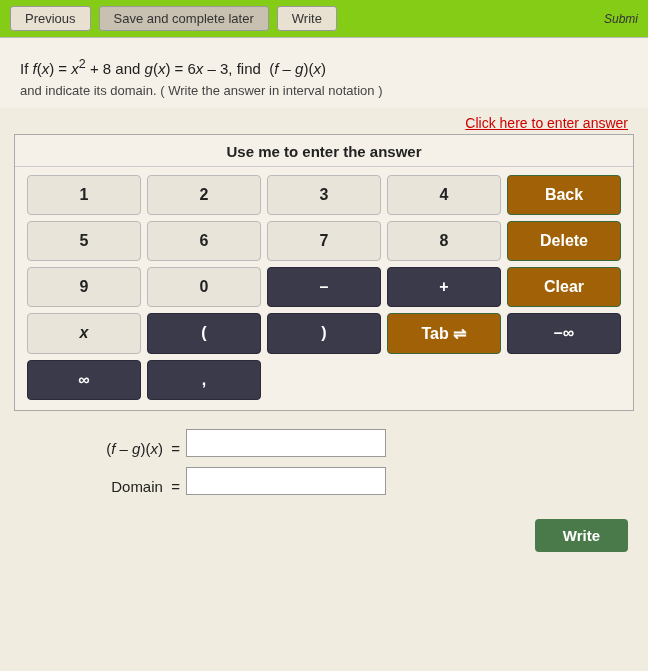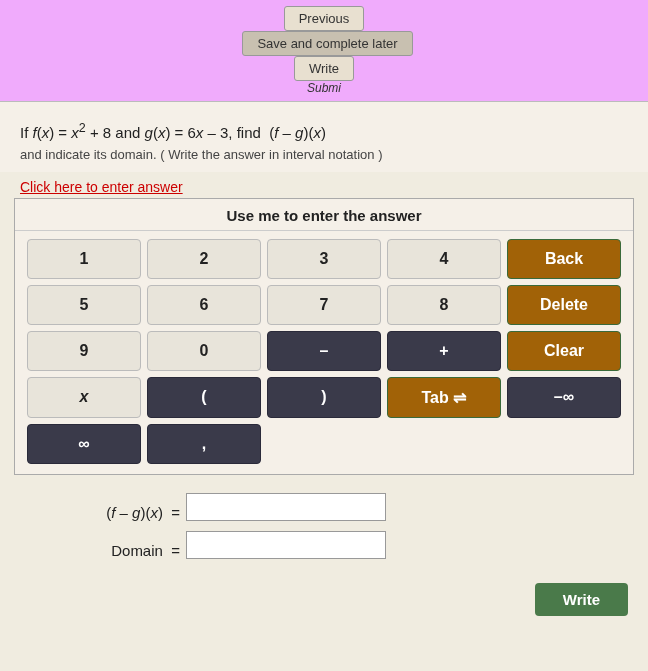--- a/index.html
+++ b/index.html
@@ -9,37 +9,36 @@
       width: 648px;
       min-height: 671px;
       position: relative;
       overflow-x: hidden;
     }
 
     
     .top-nav {
       display: flex;
       align-items: center;
-      background: #f0abfc;
+      background: #84cc16;
       padding: 6px 10px;
+      gap: 8px;
       border-bottom: 1px solid #bbb;
-      flex-direction: column;
     }
     .nav-btn {
       padding: 4px 14px;
       font-size: 13px;
       border: 1px solid #999;
       background: #e8e0d0;
       cursor: pointer;
       border-radius: 3px;
       color: #333;
     }
     .nav-btn.active {
       background: #c8c0b0;
-      margin-left: 7px;
     }
     .nav-spacer { flex: 1; }
 
     
     .question-area {
       padding: 16px 20px 10px 20px;
       background: #f5f0e8;
     }
     .question-text {
       font-size: 15px;
@@ -47,21 +46,21 @@
       line-height: 1.6;
     }
     .question-note {
       font-size: 13px;
       color: #444;
       margin-top: 2px;
     }
 
     
     .click-link-row {
-      text-align: left;
+      text-align: right;
       padding: 6px 20px 2px 20px;
     }
     .click-link {
       color: #c00;
       text-decoration: underline;
       font-size: 14px;
       cursor: pointer;
     }
 
     

